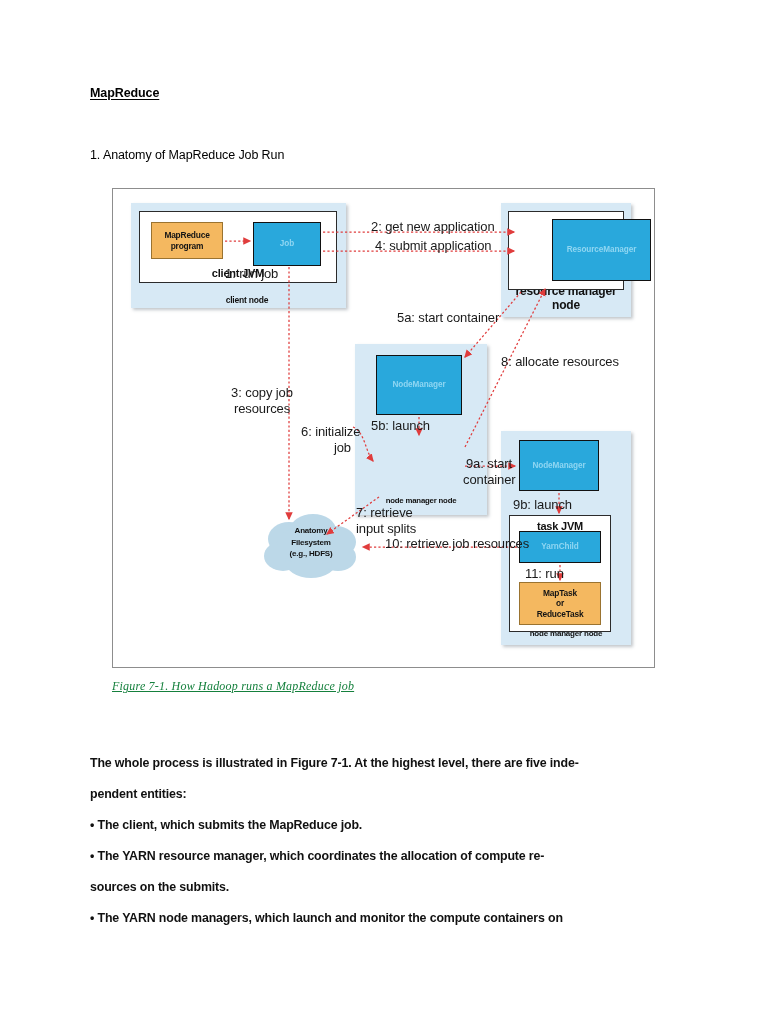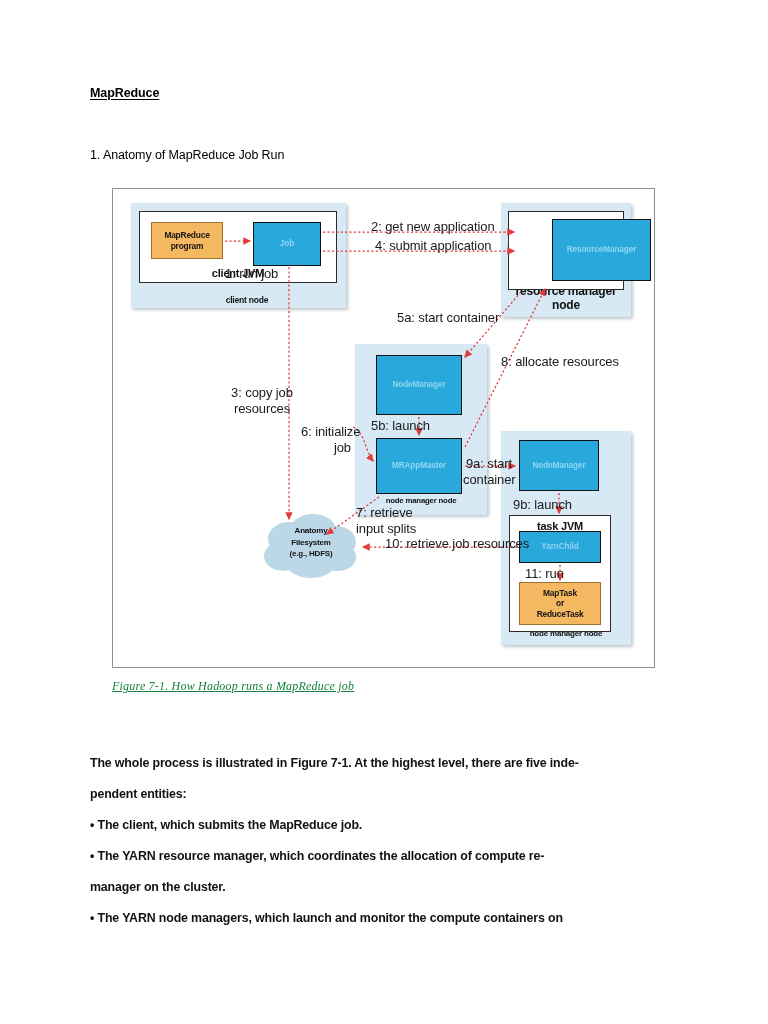--- a/index.html
+++ b/index.html
@@ -142,23 +142,20 @@
       </div>
 
       <div class="node-group shadow" style="left:242px;top:155px;width:132px;height:171px;">
         <div class="node-label" style="bottom:10px;font-size:7.8px;">node manager node</div>
       </div>
 
       <div class="blue-box" style="left:263px;top:166px;width:86px;height:60px;">
         <span>NodeManager</span>
       </div>
 
-      <div class="blue-box" style="left:263px;top:249px;width:86px;height:56px;">
-        <span>MRAppMaster</span>
-      </div>
 
       <div class="node-group shadow" style="left:388px;top:242px;width:130px;height:214px;">
         <div class="node-label" style="bottom:7px;font-size:8px;">node manager node</div>
       </div>
 
       <div class="blue-box" style="left:406px;top:251px;width:80px;height:51px;">
         <span>NodeManager</span>
       </div>
 
       <div class="jvm-box" style="left:396px;top:326px;width:102px;height:117px;">
@@ -269,17 +266,17 @@
     </div>
   </div>
 
   <div class="caption">Figure 7-1. How Hadoop runs a MapReduce job</div>
 
   <div class="body-block">
     <div class="body-line">The whole process is illustrated in Figure 7-1. At the highest level, there are five inde-</div>
     <div class="body-line">pendent entities:</div>
     <div class="body-line">• The client, which submits the MapReduce job.</div>
     <div class="body-line">• The YARN resource manager, which coordinates the allocation of compute re-</div>
-    <div class="body-line">manager on the cluster.</div>
+    <div class="body-line">sources on the submits.</div>
     <div class="body-line">• The YARN node managers, which launch and monitor the compute containers on</div>
   </div>
 
 </div>
 
 </body></html>

